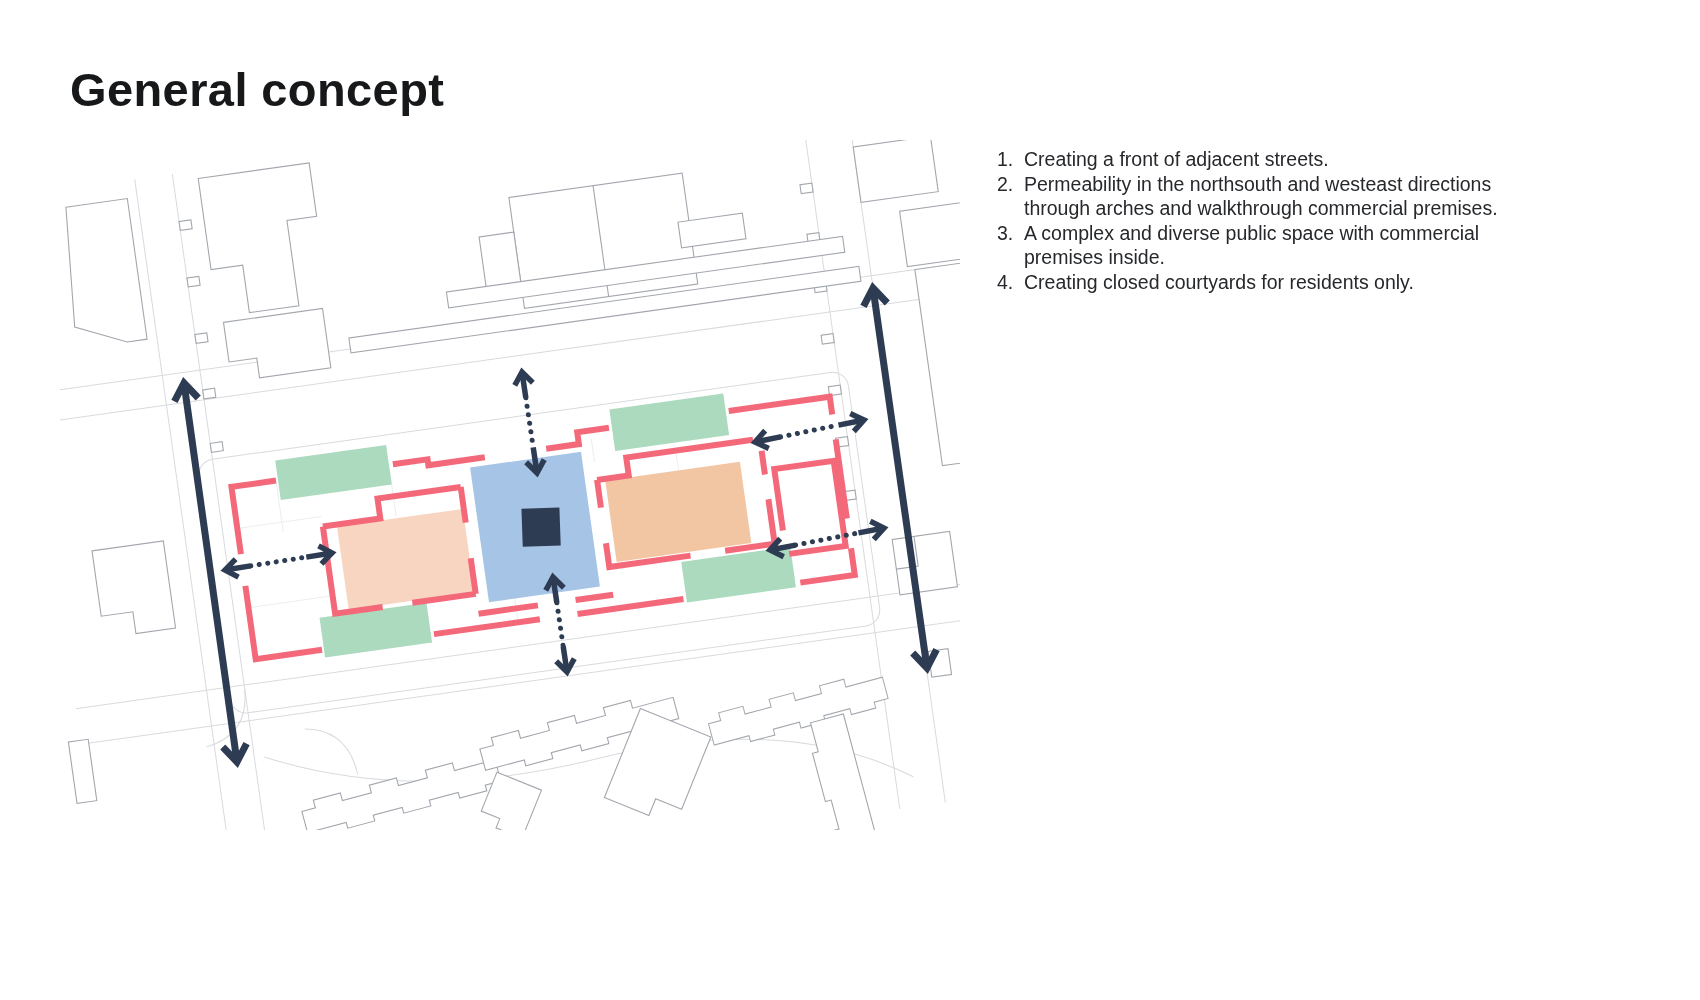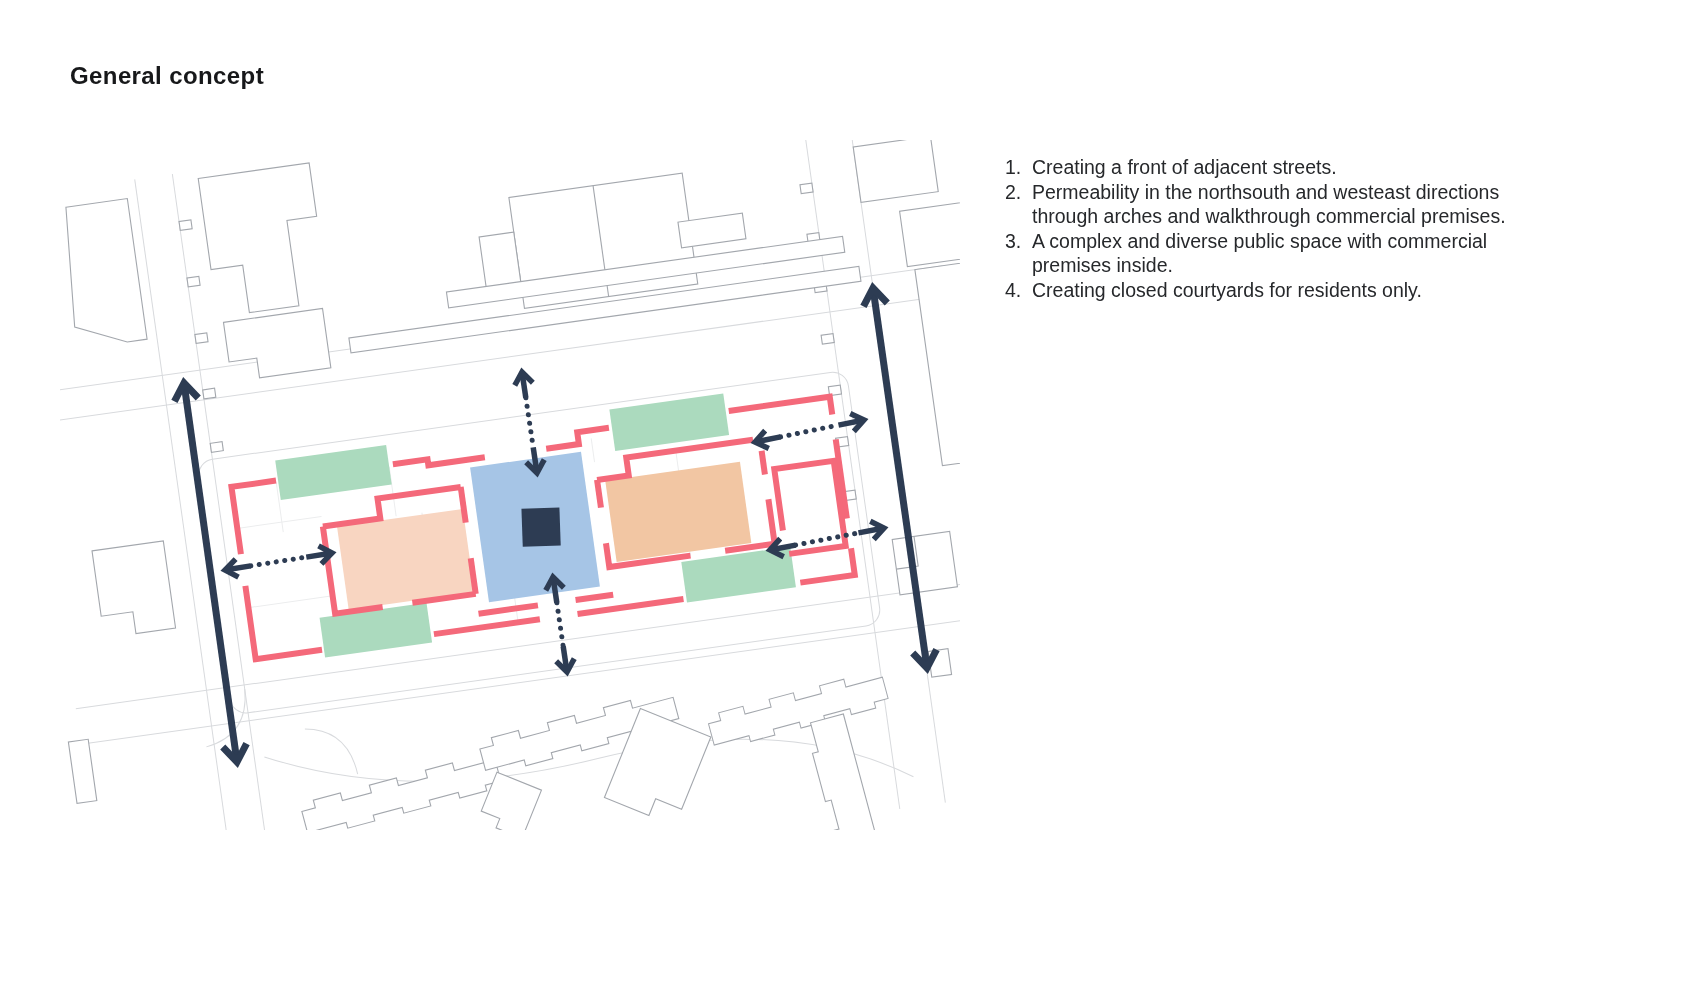--- a/index.html
+++ b/index.html
@@ -2,24 +2,24 @@
 <html style="--title: #17181a; --text: #26282b; --navy: #2d3c53; --red: #f4697a; --blue: #a6c5e6; --peach_w: #f8d5c1; --peach_e: #f2c6a3; --green: #abdabe; --gray: #a3a7ad; --street: #d8dadd;"><head>
 <meta charset="utf-8">
 <style>
   html,body{margin:0;padding:0;background:#fff;}
   body{
     width:1700px;height:1000px;position:relative;overflow:hidden;
     font-family:"Liberation Sans", sans-serif;color:var(--text,#222);
   }
   .page-title{
     position:absolute;left:70px;top:62px;margin:0;
-    font-size:24px;font-weight:bold;letter-spacing:.4px;color:var(--title,#17181a);
+    font-size:47px;font-weight:bold;letter-spacing:.4px;color:var(--title,#17181a);
   }
   .concept-list{
-    position:absolute;left:997px;top:147px;width:528px;margin:8px;padding:0;
+    position:absolute;left:997px;top:147px;width:528px;margin:0;padding:0;
     font-size:19.5px;line-height:24.6px;color:var(--text,#26282b);
     list-style:none;counter-reset:li;
   }
   .concept-list li{
     counter-increment:li;position:relative;padding-left:27px;margin:0 0 0 0;
   }
   .concept-list li::before{
     content:counter(li) ".";position:absolute;left:0;top:0;
   }
   .map-wrap{position:absolute;left:60px;top:140px;width:900px;height:690px;}

